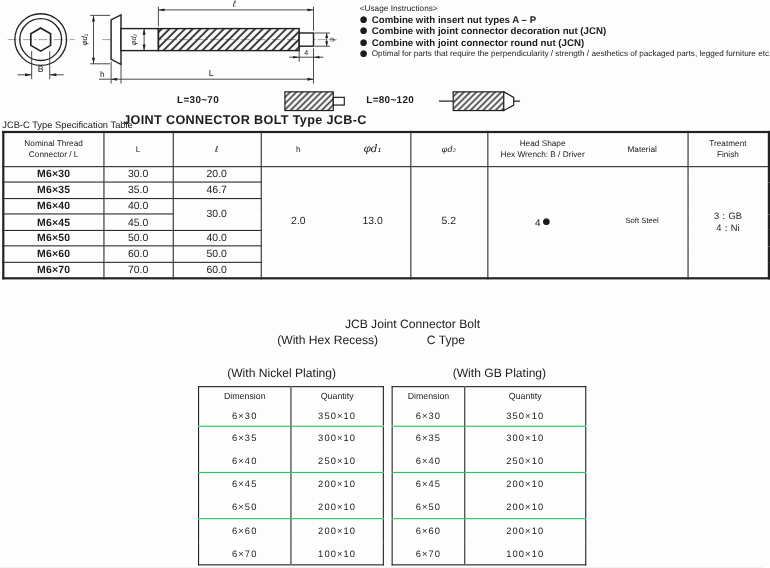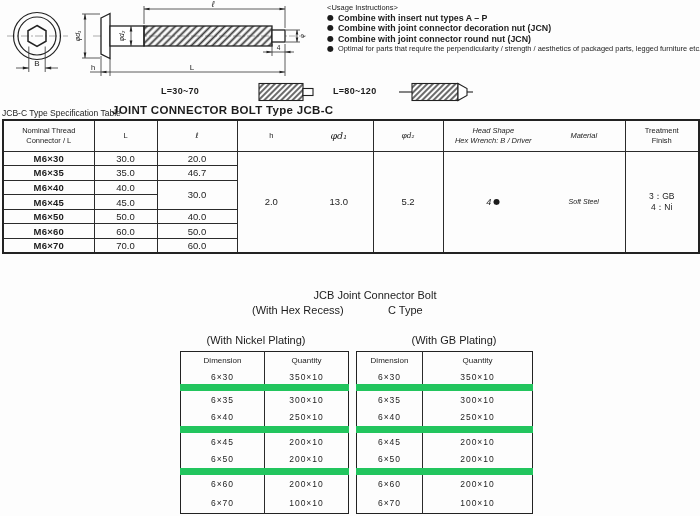--- a/index.html
+++ b/index.html
@@ -29,21 +29,21 @@
   .spec thead tr{height:31px;}
   .spec tbody tr{height:14.6px;}
   .spec thead th{font-weight:normal;font-size:7.5px;line-height:9.5px;}
   .h-big{font-size:12px;}
   .h-ell{font-size:11px;font-style:italic;font-family:"DejaVu Serif","DejaVu Sans",serif;}
   .h-phi{font-size:9.5px;font-style:italic;font-family:"DejaVu Serif","DejaVu Sans",serif;}
   .nm{font-weight:bold;font-size:9.5px;letter-spacing:.2px;}
   .num{font-size:9.5px;}
   .pair{display:flex;width:100%;}
   .pair>span{flex:1;text-align:center;}
-  .pair2{display:flex;width:100%;align-items:center;font-style:italic;}
+  .pair2{display:flex;width:100%;align-items:center;}
   .pair2>.a{width:55%;}
   .pair2>.b{width:45%;}
   .hs2{font-size:7.5px;line-height:9.5px;}
   .soft{font-size:7px;}
   .headshape{font-size:9px;display:flex;justify-content:center;gap:2px;align-items:center;}
   .headshape .dot{font-size:8px;font-family:"DejaVu Sans",sans-serif;}
   .fin{font-size:8.5px;line-height:11px;}
 
   
   .pkg-title{left:230px;top:289px;width:290px;text-align:center;font-size:11px;}
@@ -51,21 +51,21 @@
   .pkg-sub2{left:388px;top:304px;font-size:11px;}
   .cap{font-size:11px;text-align:center;}
   table.pkg{border-collapse:collapse;table-layout:fixed;border:1.5px solid #222;}
   .pkg th,.pkg td{padding:0;text-align:center;}
   .pkg th{font-size:8px;font-weight:normal;}
   .pkg td{font-size:8.5px;letter-spacing:1px;}
   .pkg thead tr{height:18px;}
   .pkg tbody tr{height:21px;}
   .pkg tbody tr.first{height:18px;}
   .pkg .c1{border-right:1px solid #2b2b2b;}
-  .pkg tr.grp td{border-bottom:7px solid #22c55e;margin-left:36px;}
+  .pkg tr.grp td{border-bottom:1px solid #22c55e;margin-left:36px;}
 </style>
 </head>
 <body>
 
 <div class="page">
 
   <svg class="abs" style="left:0;top:0;" width="312" height="80" viewBox="0 0 312 80">
     <defs>
       <pattern id="th1" patternUnits="userSpaceOnUse" width="5" height="5" patternTransform="rotate(45)">
         <line x1="2.5" y1="0" x2="2.5" y2="5" stroke="#3a3a3a" stroke-width="1.8"></line>

